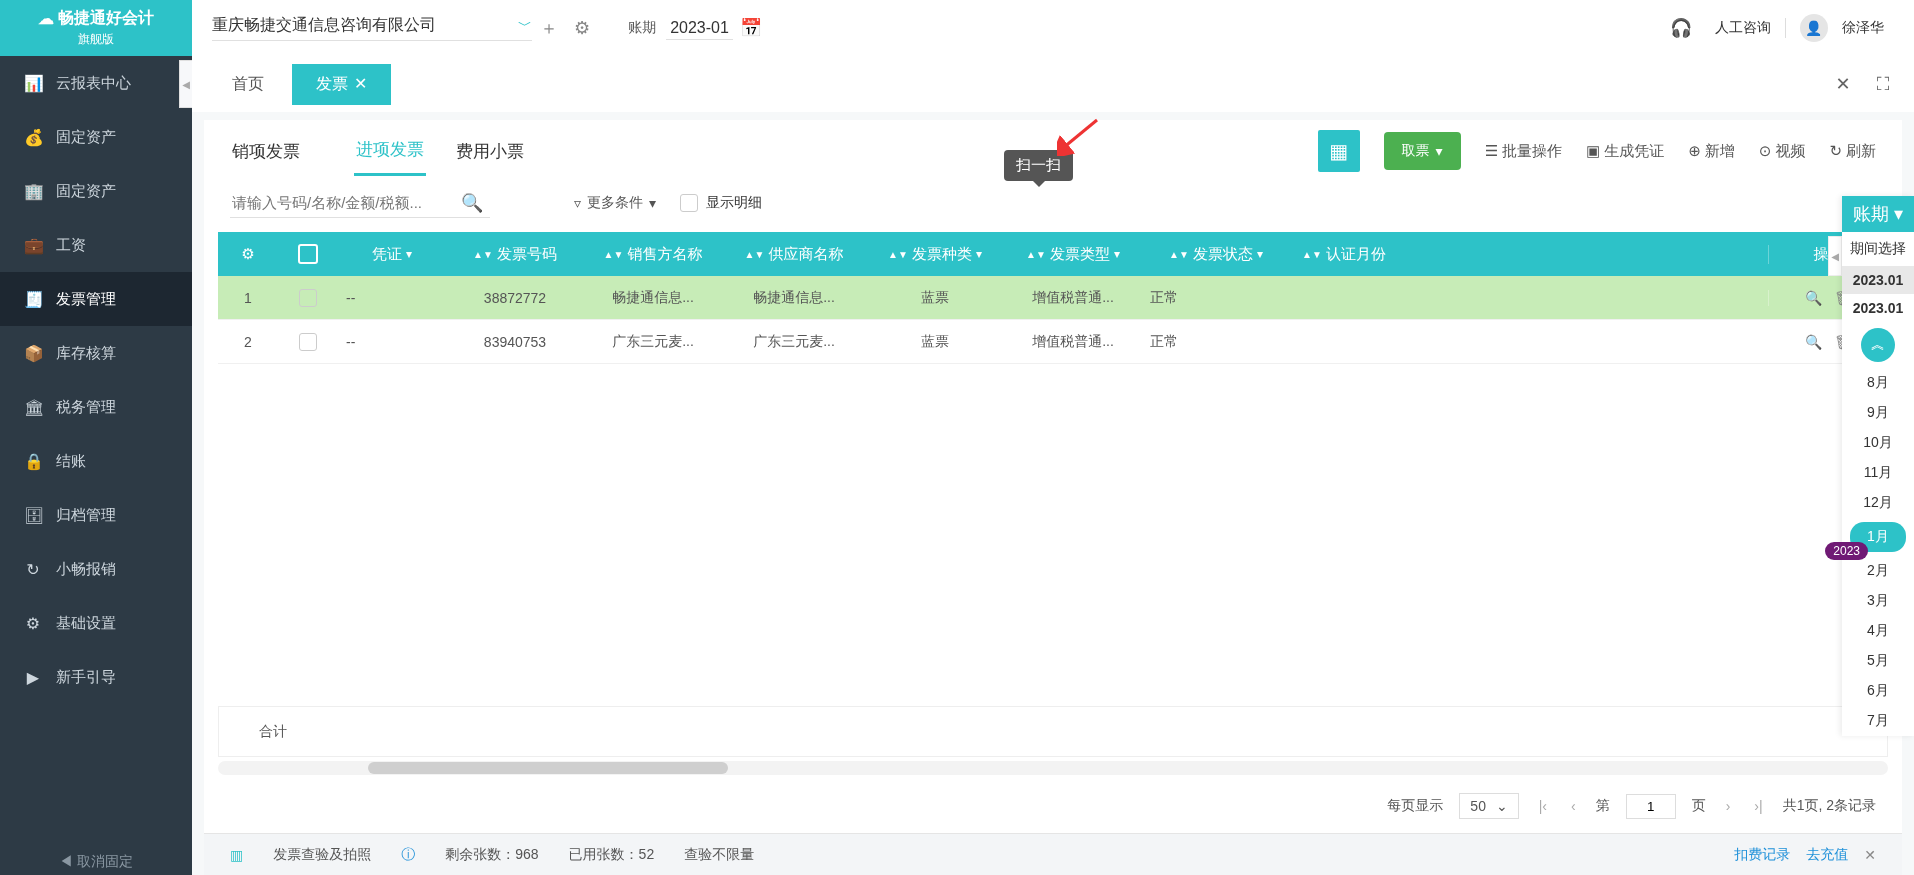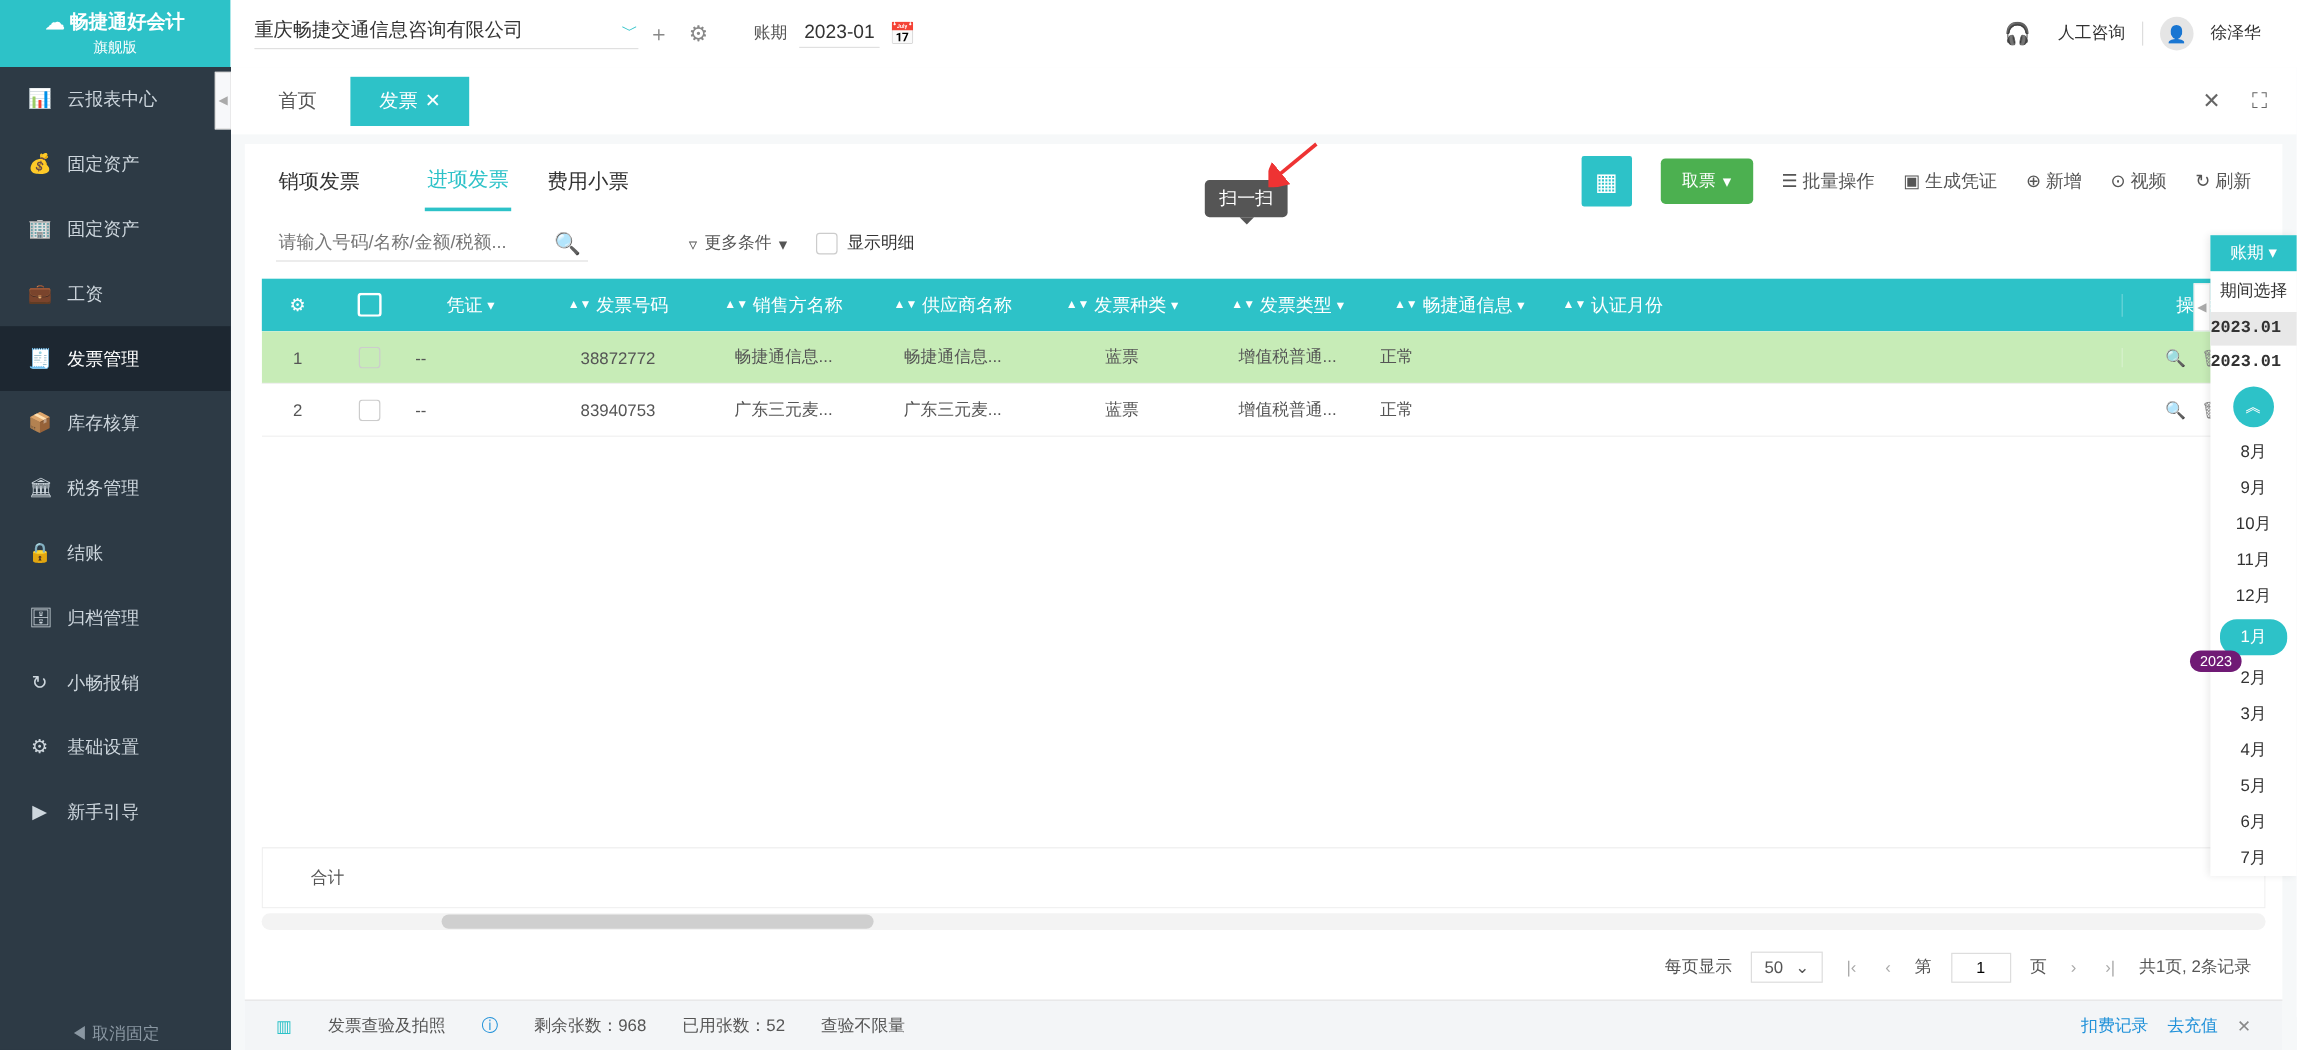--- a/index.html
+++ b/index.html
@@ -86,23 +86,23 @@
     .bottom-bar .lk { color:#2091d9; cursor:pointer;}
     .bottom-right { margin-left:auto; display:flex; gap:16px; align-items:center;}
     
     
     .tooltip { position:absolute; top:94px; left:812px; background:#555; color:#fff; padding:6px 12px; border-radius:4px; font-size:15px;}
     .tooltip:after{content:'';position:absolute;bottom:-6px;left:50%;margin-left:-6px;border:6px solid transparent;border-top-color:#555;border-bottom:none;}
     .arrow-svg { position:absolute; top:60px; left:865px; pointer-events:none;}
     
     
     .period-panel { position:absolute; right:0; top:140px; width:72px; background:#fff; box-shadow:-2px 0 6px rgba(0,0,0,0.08); padding-top:0;}
-    .period-head { background:#2dc2c8; color:#fff; font-size:14px; text-align:center; padding:6px 4px; cursor:pointer;}
+    .period-head { background:#2dc2c8; color:#fff; font-size:18px; text-align:center; padding:6px 4px; cursor:pointer;}
     .period-label2 { font-size:14px; text-align:center; padding:8px 0; color:#333;}
-    .period-year { font-size:14px; text-align:left; padding:6px 0; color:#333; font-weight:bold; cursor:pointer;font-family:Liberation Mono, monospace;}
+    .period-year { font-size:14px; text-align:center; padding:6px 0; color:#333; font-weight:bold; cursor:pointer;}
     .period-year.active{ background:#e8e8e8;}
     .period-up { width:34px;height:34px;border-radius:50%;background:#2dc2c8;color:#fff;display:flex;align-items:center;justify-content:center;margin:6px auto;cursor:pointer;}
     .month-item { text-align:center; padding:6px 0; cursor:pointer;}
     .month-item.cur { background:#2dc2c8; color:#fff; border-radius:14px; margin:4px 8px;}
     .year-badge { position:absolute; right:46px; top:486px; background:#701a75; color:#fff; font-size:12px; padding:2px 8px; border-radius:10px;}
     .panel-handle { position:absolute; right:72px; top:180px; width:14px; height:40px; background:#fff; border:1px solid #eee; display:flex;align-items:center;justify-content:center;color:#aaa;font-size:10px;cursor:pointer;}
     
     .chk-white { width:20px;height:20px;border:2px solid #fff;border-radius:3px;}
     .gear-white { color:#fff;}
   </style>
@@ -285,21 +285,21 @@
                 <span>发票种类</span>
                 <span class="flt">▾</span>
               </div>
             <div class="th c-type">
                 <span class="sort">▲▼</span>
                 <span>发票类型</span>
                 <span class="flt">▾</span>
               </div>
             <div class="th c-status">
                 <span class="sort">▲▼</span>
-                <span>畅捷通信息</span>
+                <span>发票状态</span>
                 <span class="flt">▾</span>
               </div>
             <div class="th c-month">
                 <span class="sort">▲▼</span>
                 <span>认证月份</span>
               </div>
             <div class="th c-op">操作</div>
           </div>
           <div class="tbody">
             <div class="trow hl">

